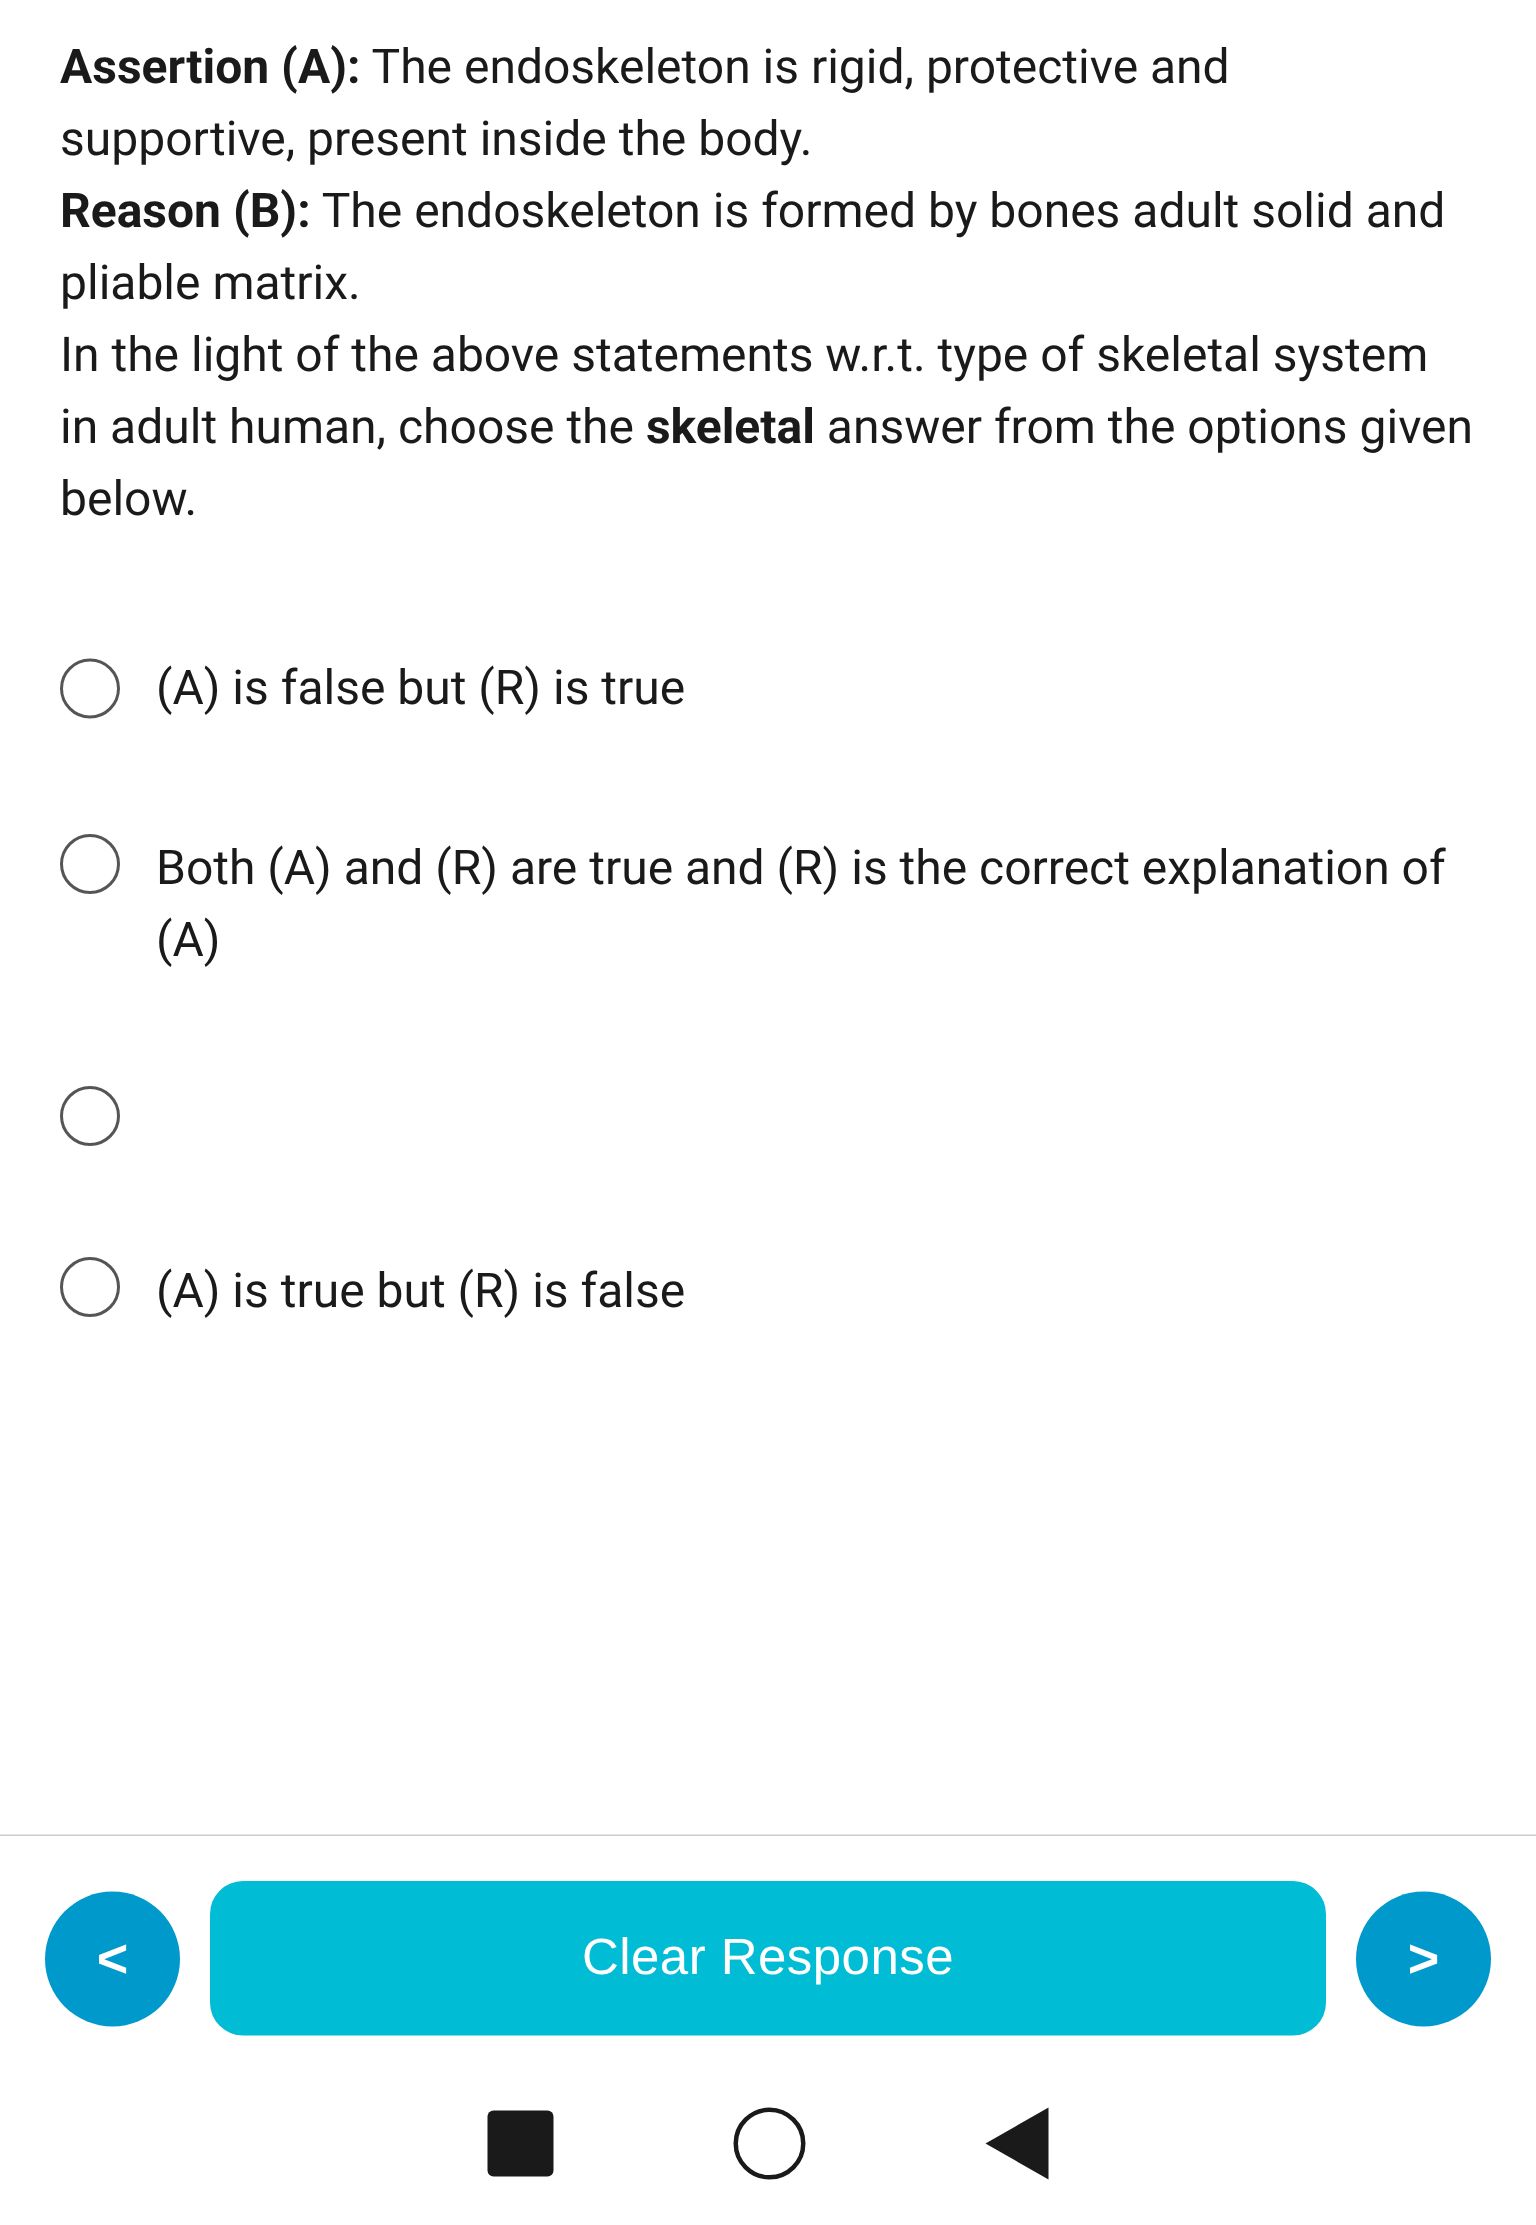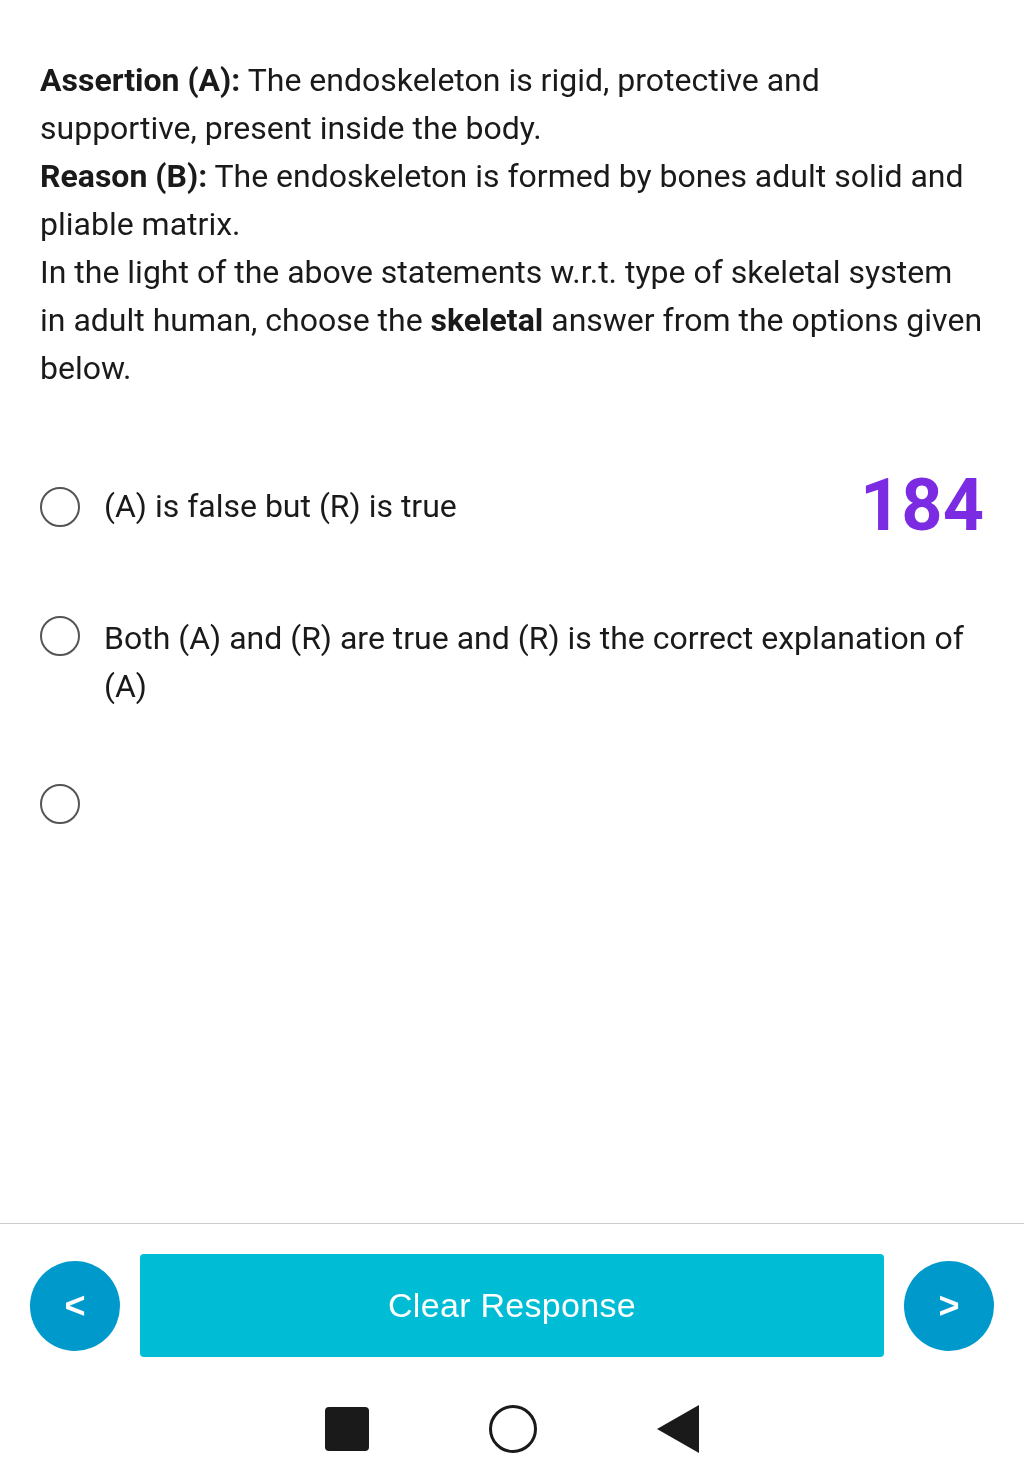--- a/index.html
+++ b/index.html
@@ -14,21 +14,21 @@
       background: #ffffff;
       font-family: 'Roboto', Arial, sans-serif;
       font-size: 32px;
       color: #1a1a1a;
       display: flex;
       flex-direction: column;
     }
 
     .question-container {
       flex: 1;
-      padding: 56px 40px 30px 40px;
+      padding: 20px 40px 30px 40px;
     }
 
     .question-text {
       line-height: 1.5;
       margin-bottom: 50px;
     }
 
     .question-text .bold {
       font-weight: 700;
     }
@@ -110,21 +110,21 @@
     .nav-circle-btn .arrow {
       color: white;
       font-size: 36px;
       font-weight: 700;
     }
 
     .clear-response-btn {
       flex: 1;
       background: #00bcd4;
       border: none;
-      border-radius: 4px;
+      border-radius: 22px;
       padding: 32px 20px;
       color: white;
       font-size: 34px;
       font-weight: 500;
       cursor: pointer;
       letter-spacing: 0.3px;
     }
 
     .system-bar {
       background: #ffffff;
@@ -179,33 +179,36 @@
       <span>In the light of the above statements w.r.t. type of skeletal system in adult human, choose the </span><span class="bold">skeletal</span><span> answer from the options given below.</span>
     </p>
   </div>
 
   <ul class="options-list">
 
     <li class="option-item">
       <div class="option-first-row">
         <div class="radio-circle"></div>
         <span class="option-label">(A) is false but (R) is true</span>
-        <span class="question-number-badge">184</span>
       </div>
     </li>
 
     <li class="option-item">
       <div class="radio-circle"></div>
       <span class="option-label">Both (A) and (R) are true and (R) is the correct explanation of (A)</span>
     </li>
 
     <li class="option-item">
       <div class="radio-circle"></div>
     </li>
 
+    <li class="option-item">
+      <div class="radio-circle"></div>
+      <span class="option-label">(A) is true but (R) is false</span>
+    </li>
   </ul>
 </div>
 
 <div class="divider"></div>
 
 <div class="bottom-nav">
   <button class="nav-circle-btn">
     <span class="arrow">&lt;</span>
   </button>
   <button class="clear-response-btn">Clear Response</button>

